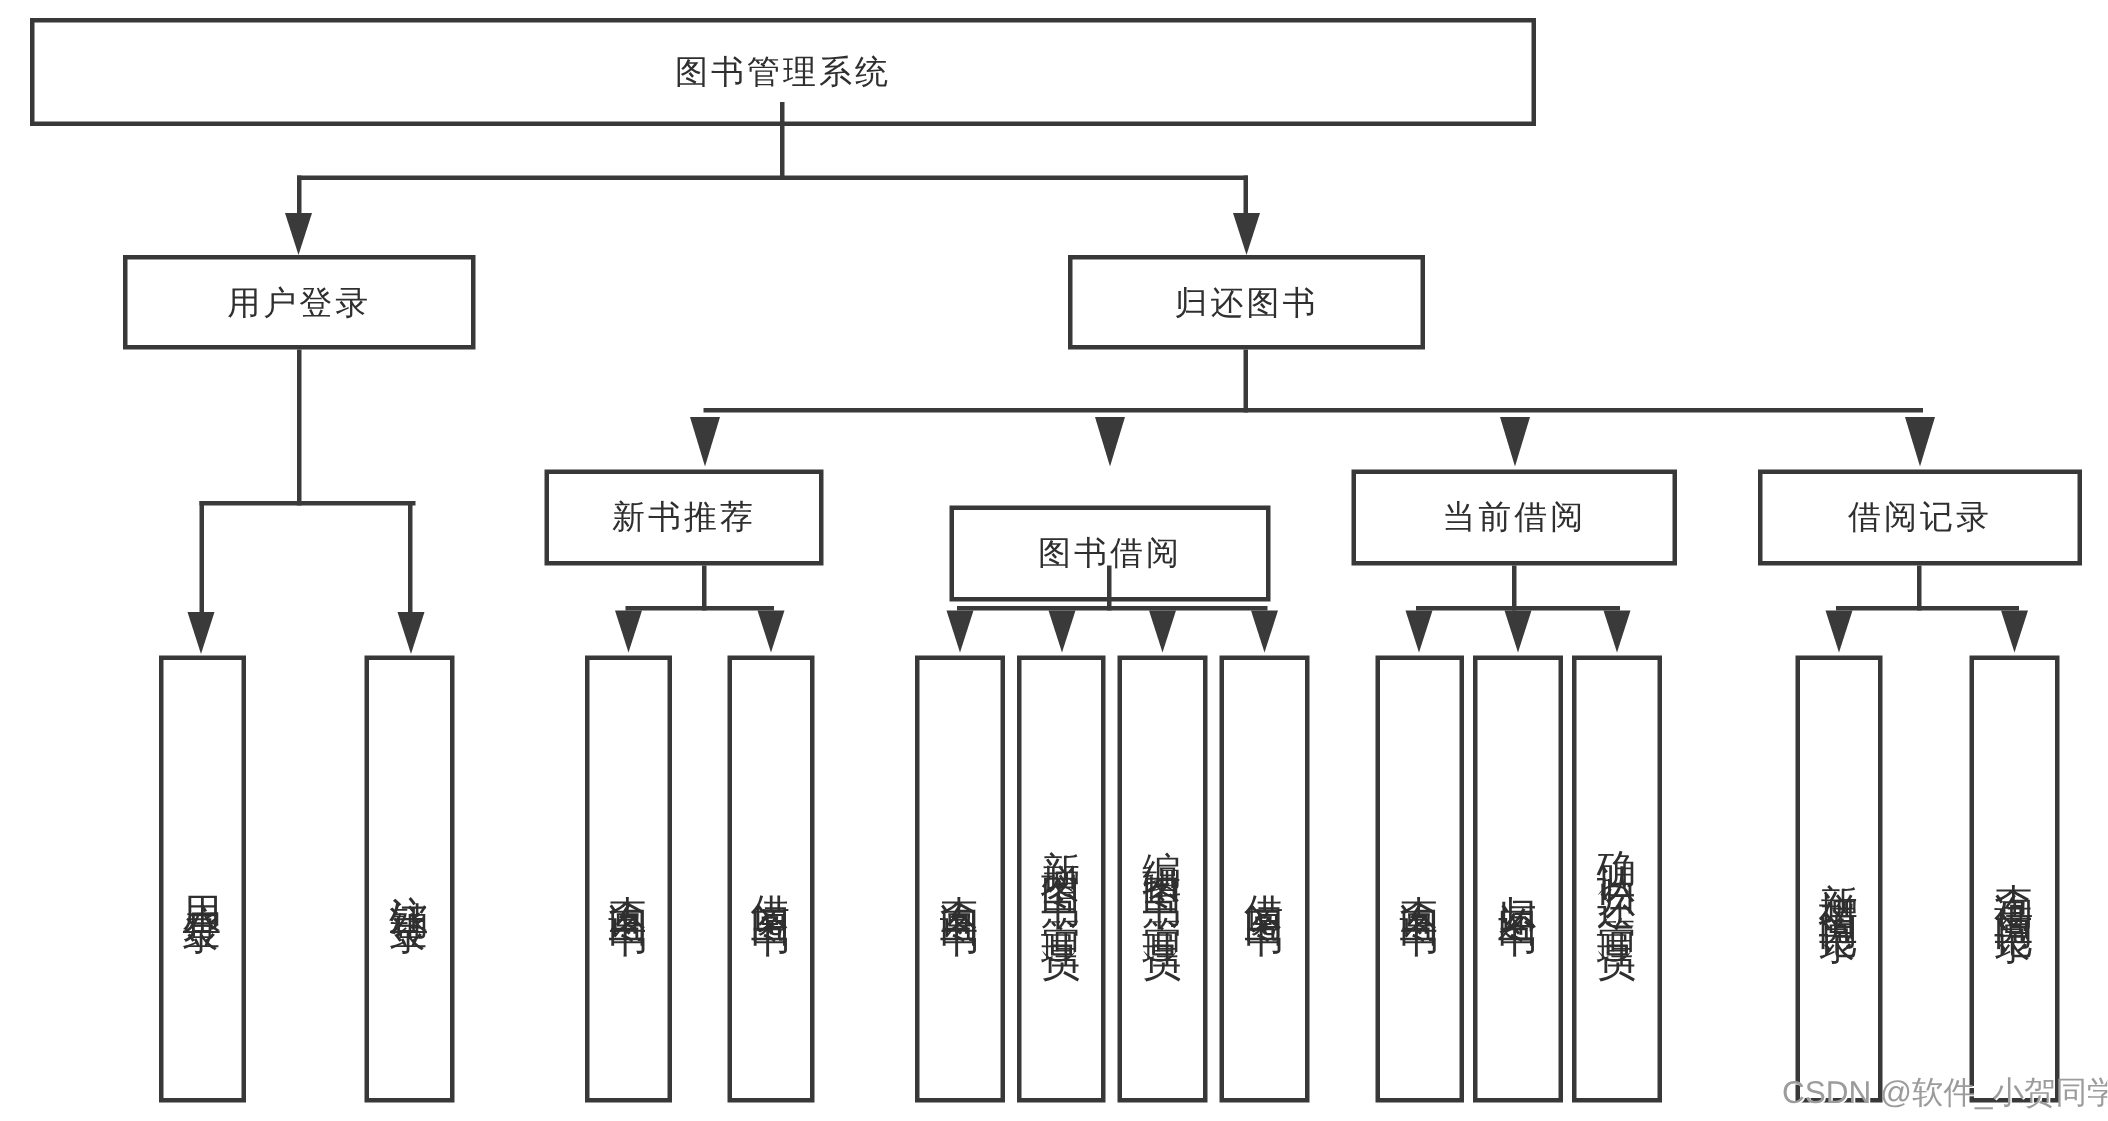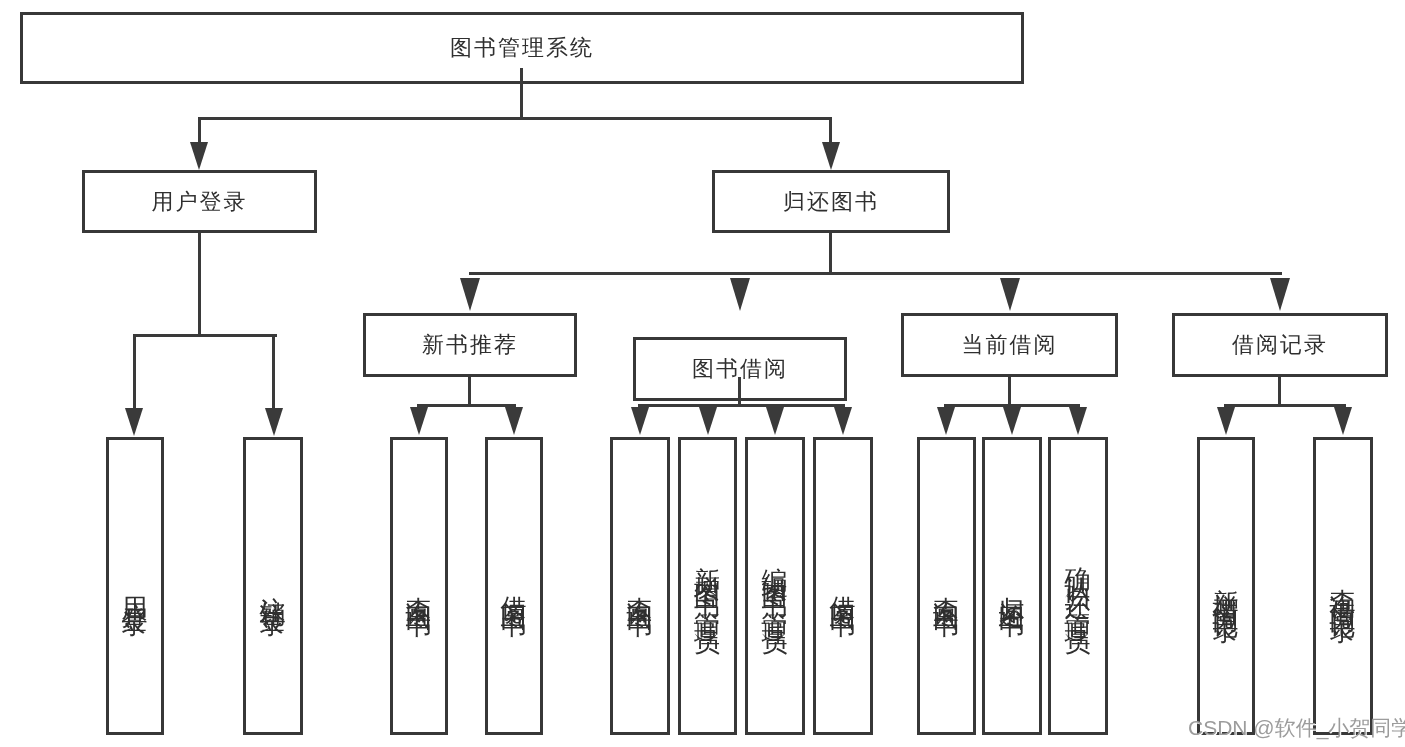--- a/index.html
+++ b/index.html
@@ -87,21 +87,21 @@
   <div class="arr" style="left:125px;top:408px;"></div>
   <div class="arr" style="left:265px;top:408px;"></div>
 
   <div class="line" style="left:829px;top:233px;width:3px;height:42px;"></div>
   <div class="line" style="left:469px;top:272px;width:813px;height:3px;"></div>
   <div class="arr-lg" style="left:460px;top:278px;"></div>
   <div class="arr-lg" style="left:730px;top:278px;"></div>
   <div class="arr-lg" style="left:1000px;top:278px;"></div>
   <div class="arr-lg" style="left:1270px;top:278px;"></div>
 
-  <div class="box" style="left:363px;top:313px;width:214px;height:64px;">
+  <div class="box" style="left:363px;top:313px;width:186px;height:64px;">
     <span class="hlabel">新书推荐</span>
   </div>
   <div class="box" style="left:633px;top:313px;width:214px;height:64px;margin-top:24px;">
     <span class="hlabel">图书借阅</span>
   </div>
   <div class="box" style="left:901px;top:313px;width:217px;height:64px;">
     <span class="hlabel">当前借阅</span>
   </div>
   <div class="box" style="left:1172px;top:313px;width:216px;height:64px;">
     <span class="hlabel">借阅记录</span>

